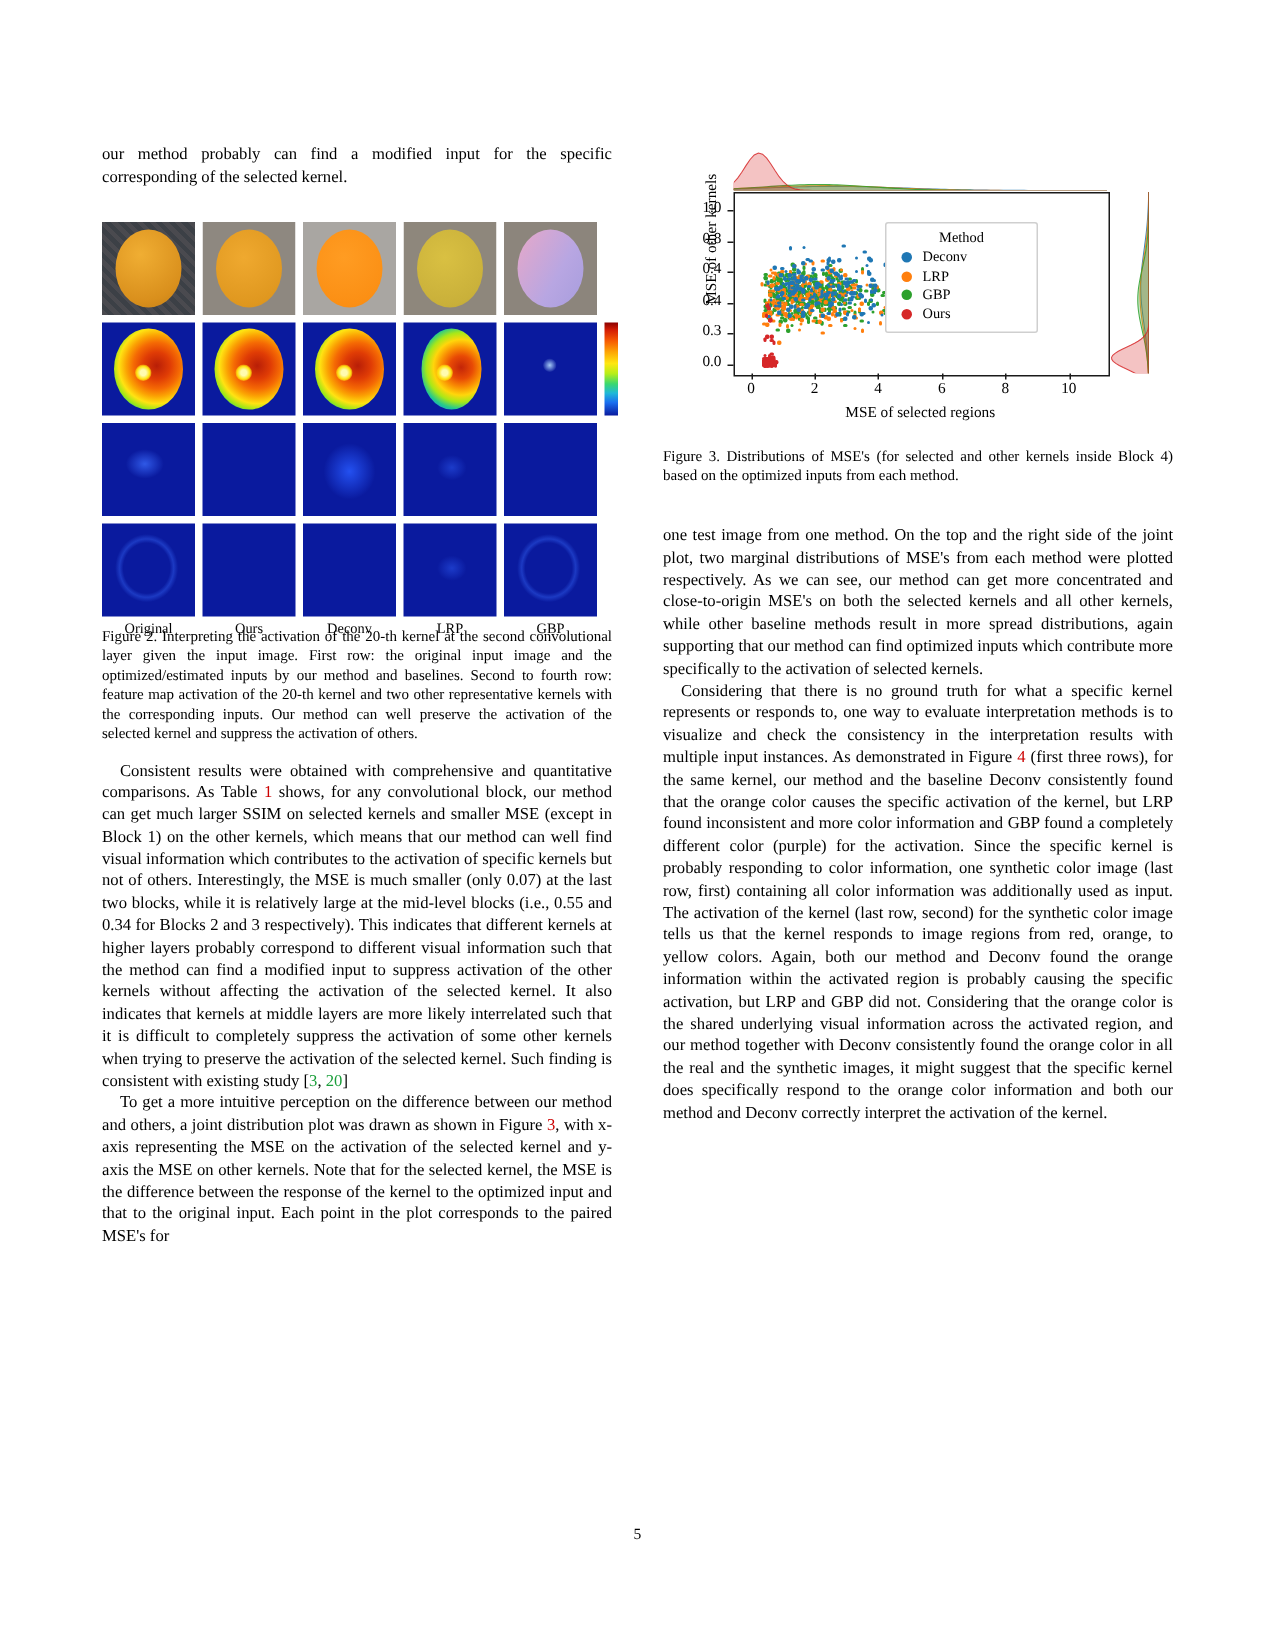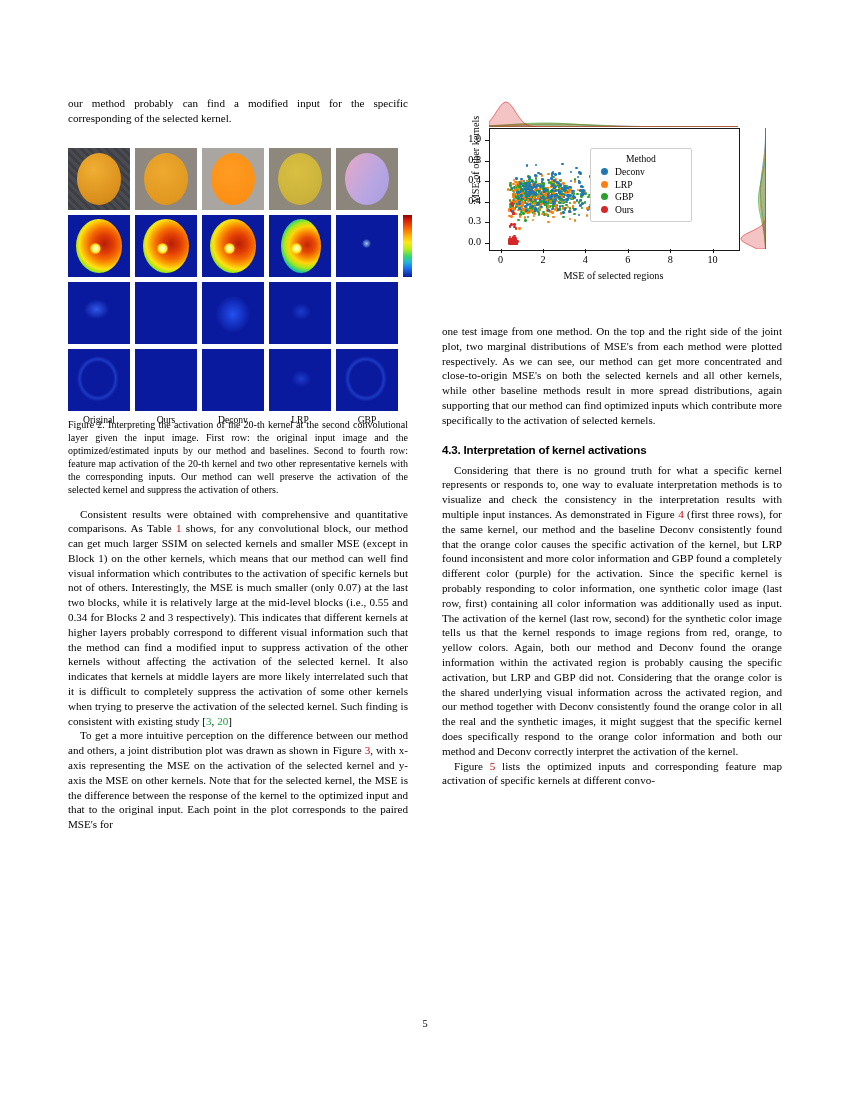--- a/index.html
+++ b/index.html
@@ -1391,28 +1391,25 @@
         </div>
         <div class="legend-row">
           <span class="legend-dot" style="background:#d62728"></span>
           <span class="legend-label">Ours</span>
         </div>
       </div>
     </div>
   </div>
 
   <div id="fig3-caption">
+    <p class="caption">Figure 3. Distributions of MSE's (for selected and other kernels inside Block 4) based on the optimized inputs from each method.</p>
 
     <p class="body gap" style="margin-top:26px;">one test image from one method. On the top and the right side of the joint plot, two marginal distributions of MSE's from each method were plotted respectively. As we can see, our method can get more concentrated and close-to-origin MSE's on both the selected kernels and all other kernels, while other baseline methods result in more spread distributions, again supporting that our method can find optimized inputs which contribute more specifically to the activation of selected kernels.</p>
 
-    <div class="sec-head">4.3. Interpretation of kernel activations</div>
 
     <p class="body" style="text-indent:12px;">
       <span>Considering that there is no ground truth for what a specific kernel represents or responds to, one way to evaluate interpretation methods is to visualize and check the consistency in the interpretation results with multiple input instances. As demonstrated in Figure </span><span class="ref">4</span><span> (first three rows), for the same kernel, our method and the baseline Deconv consistently found that the orange color causes the specific activation of the kernel, but LRP found inconsistent and more color information and GBP found a completely different color (purple) for the activation. Since the specific kernel is probably responding to color information, one synthetic color image (last row, first) containing all color information was additionally used as input. The activation of the kernel (last row, second) for the synthetic color image tells us that the kernel responds to image regions from red, orange, to yellow colors. Again, both our method and Deconv found the orange information within the activated region is probably causing the specific activation, but LRP and GBP did not. Considering that the orange color is the shared underlying visual information across the activated region, and our method together with Deconv consistently found the orange color in all the real and the synthetic images, it might suggest that the specific kernel does specifically respond to the orange color information and both our method and Deconv correctly interpret the activation of the kernel.</span>
     </p>
 
-    <p class="body" style="text-indent:12px;">
-      <span>Figure </span><span class="ref">5</span><span> lists the optimized inputs and corresponding feature map activation of specific kernels at different convo-</span>
-    </p>
   </div>
 
   <div id="pagenum">5</div>
 </div>
 
 </body></html>

